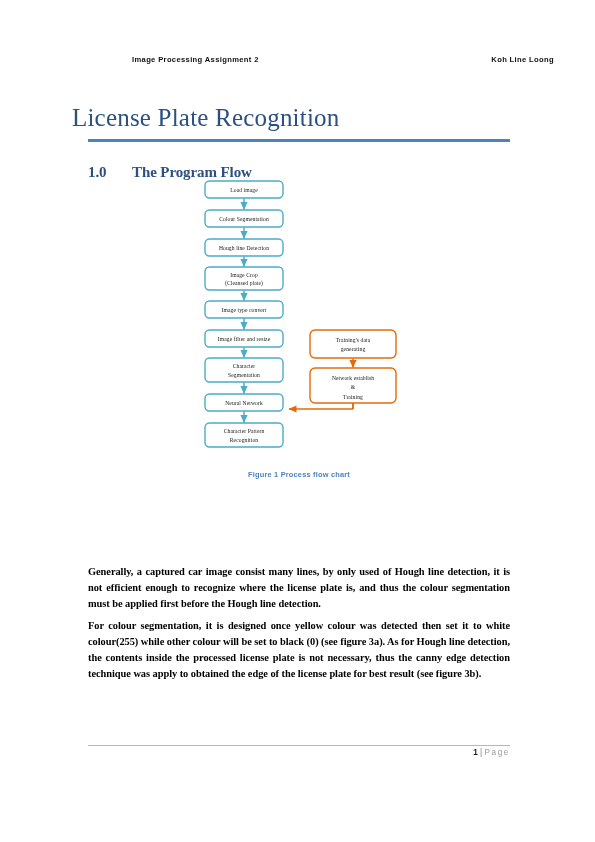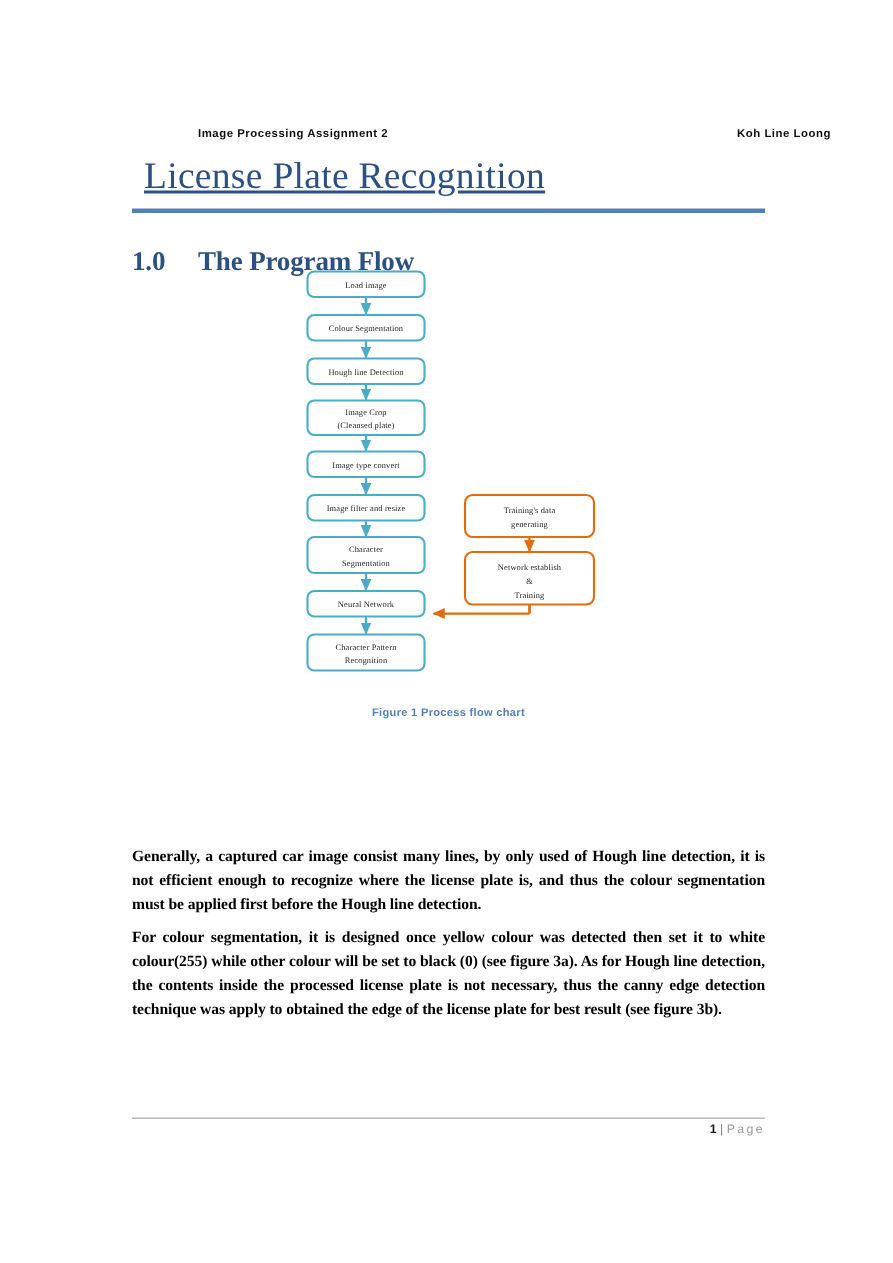--- a/index.html
+++ b/index.html
@@ -21,61 +21,60 @@
     left: 0; top: 0;
     width: 595px;
     height: 842px;
     background: #ffffff;
   }
 
   
   .doc-header {
     position: absolute;
     left: 88px;
-    top: 84px;
+    top: 55px;
     width: 422px;
     display: flex;
     justify-content: space-between;
     align-items: baseline;
     font-family: "Liberation Sans", sans-serif;
     font-size: 7.6px;
     letter-spacing: 0.35px;
     color: #101010;
     font-weight: 600;
     padding-left: 44px;
   }
 
   
   .doc-title {
     position: absolute;
-    left: 96px;
+    left: 72px;
     top: 103px;
     font-family: "Liberation Serif", serif;
     font-size: 25px;
     line-height: 29px;
     color: #2b5081;
     letter-spacing: 0.2px;
-    text-decoration: underline;
   }
   .title-rule {
     position: absolute;
     left: 88px;
     top: 139px;
     width: 422px;
     height: 2.6px;
     background: #4f81bd;
   }
 
   
   .h1 {
     position: absolute;
     left: 88px;
     font-family: "Liberation Serif", serif;
     font-weight: bold;
-    font-size: 18px;
+    font-size: 15px;
     color: #2b5081;
     letter-spacing: -0.1px;
     white-space: nowrap;
   }
   .h1 .num { display: inline-block; width: 44px; }
 
   .h2 {
     position: absolute;
     left: 88px;
     font-family: "Liberation Serif", serif;

